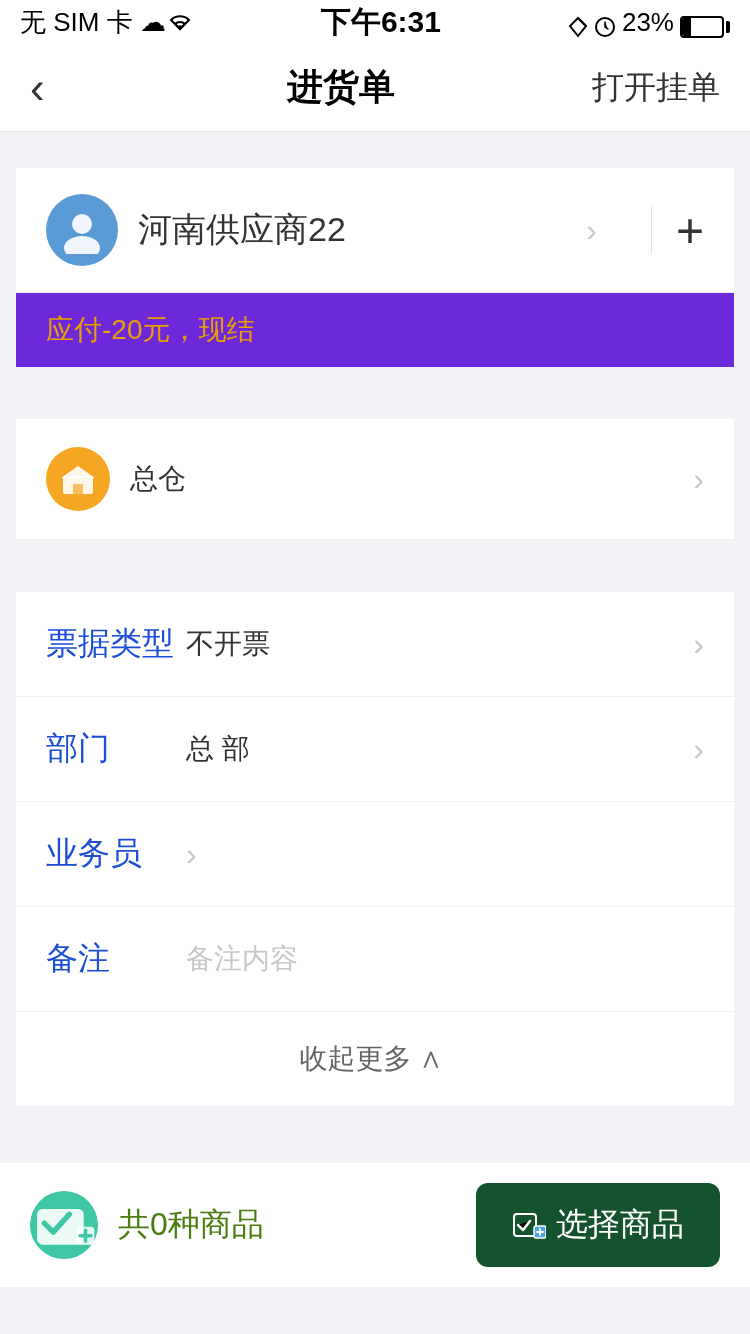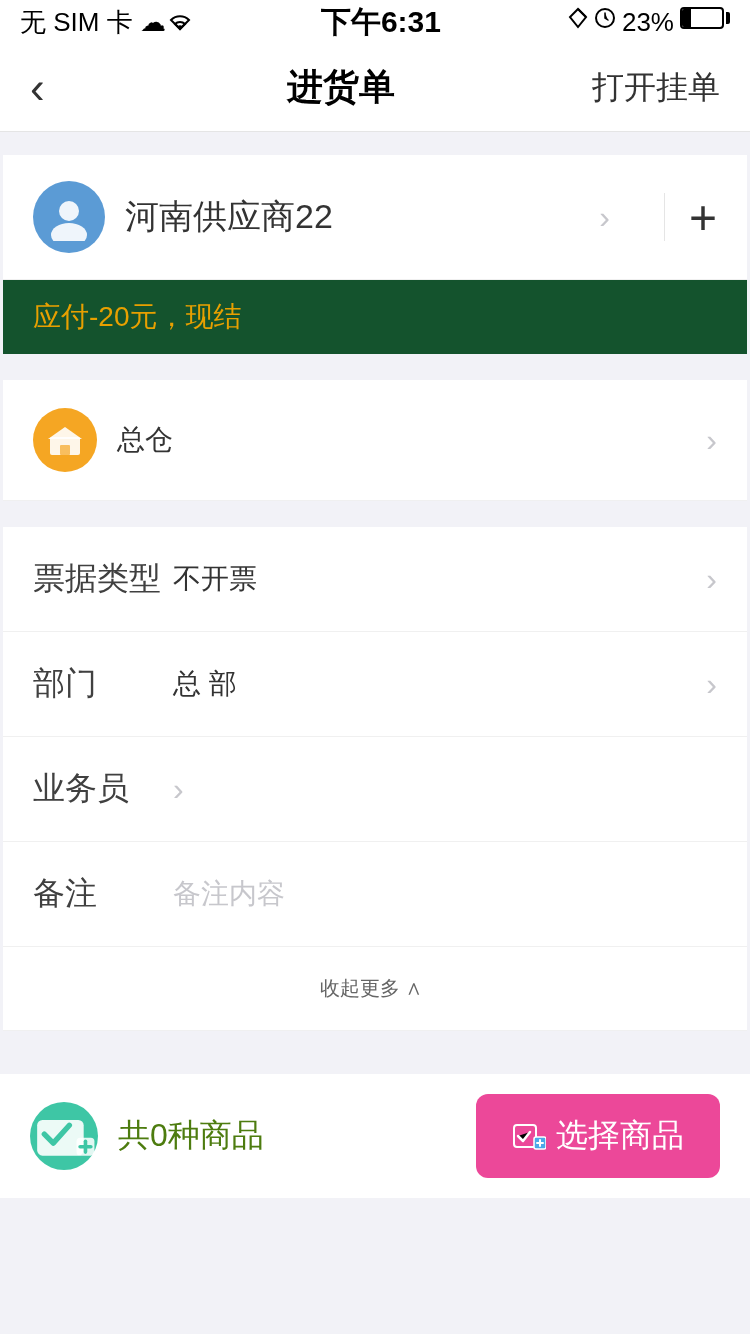--- a/index.html
+++ b/index.html
@@ -20,21 +20,21 @@
       background: #fff;
       display: flex;
       align-items: center;
       justify-content: space-between;
       padding: 0 20px;
       font-size: 26px;
       color: #000;
     }
     .status-left { display: flex; align-items: center; gap: 0; }
     .status-center { font-size: 30px; font-weight: 600; }
-    .status-right { display: flex; align-items: flex-start; gap: 6px; font-size: 26px; }
+    .status-right { display: flex; align-items: flex-end; gap: 6px; font-size: 26px; }
 
     
     .nav-bar {
       width: 100%;
       height: 88px;
       background: #fff;
       display: flex;
       align-items: center;
       justify-content: space-between;
       padding: 0 30px;
@@ -59,21 +59,21 @@
 
     
     .section-gap {
       height: 20px;
       background: #f2f2f7;
     }
 
     
     .card {
       background: #fff;
-      margin: 3px;
+      margin: 16px;
     }
 
     
     .supplier-row {
       display: flex;
       align-items: center;
       padding: 26px 30px;
       background: #fff;
       border-bottom: 1px solid #f0f0f0;
     }
@@ -108,21 +108,21 @@
     }
     .divider-vertical {
       width: 1px;
       height: 48px;
       background: #e5e5e5;
       margin: 0 24px;
     }
 
     
     .notice-bar {
-      background: #14532d;
+      background: #6d28d9;
       padding: 18px 30px;
       font-size: 28px;
       color: #e8a000;
     }
 
     
     .list-row {
       display: flex;
       align-items: center;
       padding: 30px 30px;
@@ -137,21 +137,21 @@
       background: #f5a623;
       display: flex;
       align-items: center;
       justify-content: center;
       margin-right: 20px;
       flex-shrink: 0;
     }
     .list-row-icon svg { width: 38px; height: 38px; }
     .list-row-label {
       font-size: 32px;
-      color: #404040;
+      color: #1d4ed8;
       width: 140px;
       flex-shrink: 0;
     }
     .list-row-value {
       flex: 1;
       font-size: 28px;
       color: #333;
     }
     .list-row-value.placeholder {
       color: #c7c7cc;
@@ -170,21 +170,21 @@
       border-bottom: 1px solid #f0f0f0;
     }
 
     
     .collapse-btn {
       display: flex;
       align-items: center;
       justify-content: center;
       padding: 28px 0;
       background: #fff;
-      font-size: 20px;
+      font-size: 28px;
       color: #666;
       cursor: pointer;
       border-bottom: 1px solid #f0f0f0;
     }
     .collapse-btn span { margin-right: 8px; }
 
     
     .product-bar {
       display: flex;
       align-items: center;
@@ -202,21 +202,21 @@
       justify-content: center;
       margin-right: 20px;
       flex-shrink: 0;
     }
     .product-count {
       flex: 1;
       font-size: 32px;
       color: #4d7c0f;
     }
     .select-btn {
-      background: #ec4899;
+      background: #14532d;
       color: #fff;
       font-size: 32px;
       padding: 20px 36px;
       border-radius: 12px;
       display: flex;
       align-items: center;
       gap: 10px;
       cursor: pointer;
       border: none;
     }

